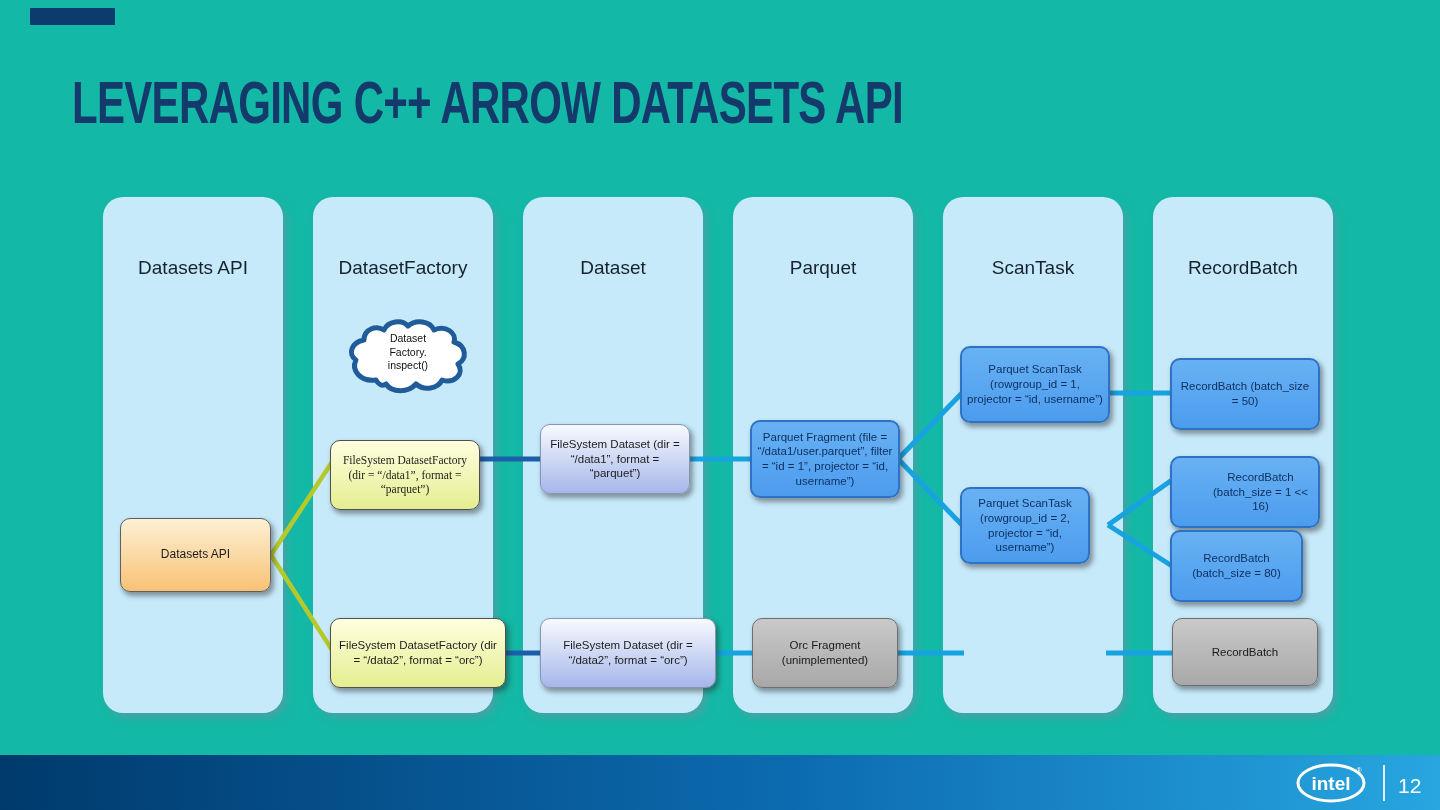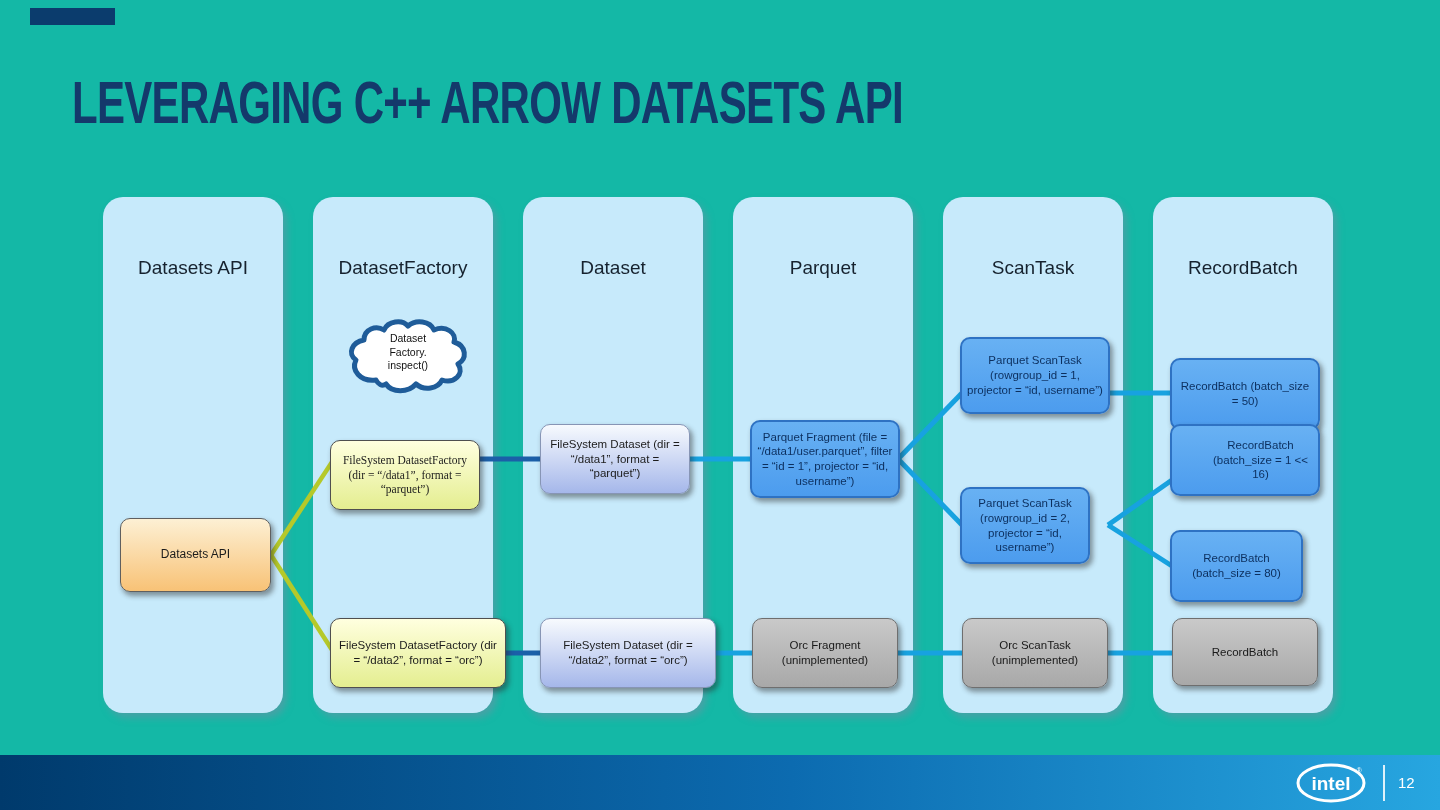--- a/index.html
+++ b/index.html
@@ -67,21 +67,21 @@
     position:absolute;left:0;bottom:0;width:1440px;height:55px;
     background:linear-gradient(90deg,#003a6c 0%,#0c6bb0 55%,#27a6e0 100%);
   }
   .intel-logo{position:absolute;left:1295px;top:6px;}
   .footer-divider{
     position:absolute;left:1383px;top:10px;width:1.5px;height:36px;
     background:rgba(255,255,255,0.85);
   }
   .page-number{
     position:absolute;left:1398px;top:19px;
-    color:#ffffff;font-size:15px;
+    color:#ffffff;font-size:21px;
   }
 </style>
 </head>
 <body>
 
 <div class="slide">
 
   <div class="top-accent"></div>
 
   <h1 class="title">LEVERAGING C++ ARROW DATASETS API</h1>
@@ -134,26 +134,25 @@
 
   <div class="node node-yellow" style="left:330px;top:440px;width:150px;height:70px;font-family:Liberation Serif, serif;">FileSystem DatasetFactory (dir = “/data1”, format = “parquet”)</div>
   <div class="node node-yellow" style="left:330px;top:618px;width:176px;height:70px;">FileSystem DatasetFactory (dir = “/data2”, format = “orc”)</div>
 
   <div class="node node-periwinkle" style="left:540px;top:424px;width:150px;height:70px;">FileSystem Dataset (dir = “/data1”, format = “parquet”)</div>
   <div class="node node-periwinkle" style="left:540px;top:618px;width:176px;height:70px;">FileSystem Dataset (dir = “/data2”, format = “orc”)</div>
 
   <div class="node node-blue" style="left:750px;top:420px;width:150px;height:78px;">Parquet Fragment (file = “/data1/user.parquet”, filter = “id = 1”, projector = “id, username”)</div>
   <div class="node node-gray" style="left:752px;top:618px;width:146px;height:70px;">Orc Fragment (unimplemented)</div>
 
-  <div class="node node-blue" style="left:960px;top:337px;width:150px;height:77px;">Parquet ScanTask (rowgroup_id = 1, projector = “id, username”)</div>
+  <div class="node node-blue" style="left:960px;top:346px;width:150px;height:77px;">Parquet ScanTask (rowgroup_id = 1, projector = “id, username”)</div>
   <div class="node node-blue" style="left:960px;top:487px;width:130px;height:77px;">Parquet ScanTask (rowgroup_id = 2, projector = “id, username”)</div>
-  <div class="node node-gray" style="left:962px;top:618px;width:146px;height:70px;">Orc ScanTask (unimplemented)</div>
 
   <div class="node node-blue" style="left:1170px;top:358px;width:150px;height:72px;">RecordBatch (batch_size = 50)</div>
-  <div class="node node-blue" style="left:1170px;top:424px;width:150px;height:72px;padding-left:36px;">RecordBatch (batch_size = 1 &lt;&lt; 16)</div>
+  <div class="node node-blue" style="left:1170px;top:456px;width:150px;height:72px;padding-left:36px;">RecordBatch (batch_size = 1 &lt;&lt; 16)</div>
   <div class="node node-blue" style="left:1170px;top:530px;width:133px;height:72px;">RecordBatch (batch_size = 80)</div>
   <div class="node node-gray" style="left:1172px;top:618px;width:146px;height:68px;">RecordBatch</div>
 
   <div class="footer">
     <svg class="intel-logo" width="72" height="44" viewBox="0 0 72 44">
       <ellipse cx="36" cy="22" rx="33" ry="18" fill="none" stroke="#ffffff" stroke-width="3"></ellipse>
       <text x="36" y="29" text-anchor="middle" fill="#ffffff" font-family="Liberation Sans, sans-serif" font-size="19" font-weight="bold">intel</text>
       <text x="64" y="12" text-anchor="middle" fill="#ffffff" font-family="Liberation Sans, sans-serif" font-size="7">®</text>
     </svg>
     <div class="footer-divider"></div>

